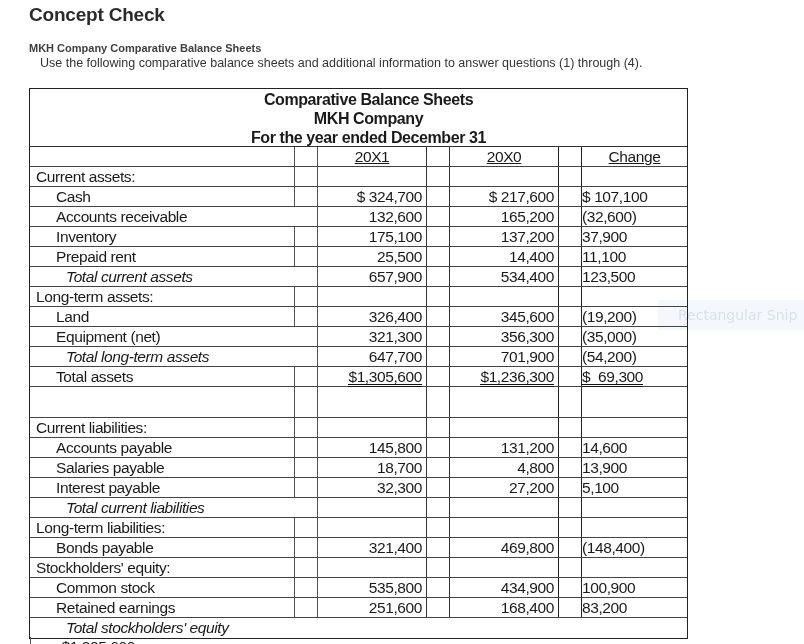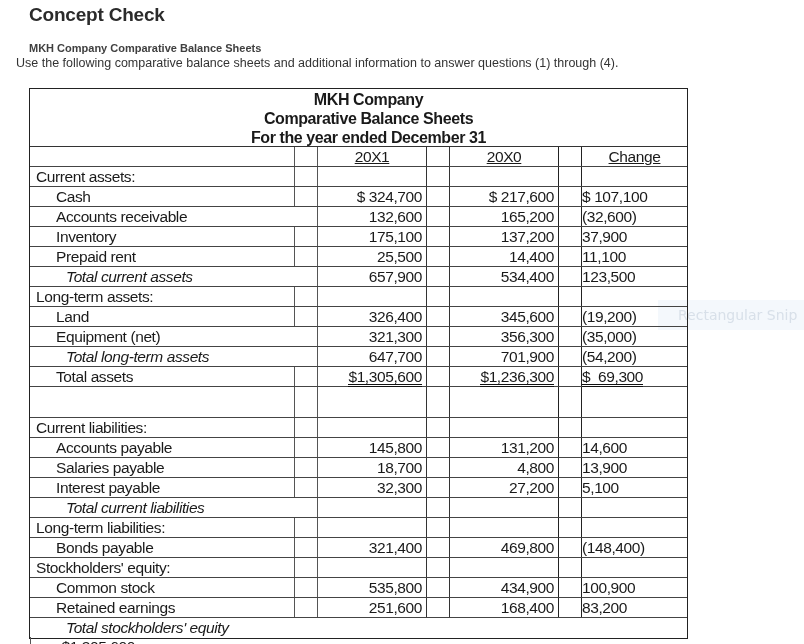--- a/index.html
+++ b/index.html
@@ -27,21 +27,21 @@
     .subtitle {
       position: absolute;
       left: 29px;
       top: 42px;
       font-size: 11px;
       font-weight: bold;
       color: #404040;
     }
     .instructions {
       position: absolute;
-      left: 16px;
+      left: 40px;
       top: 56px;
       font-size: 12.5px;
       color: #333333;
     }
 
     
     .sheet {
       position: absolute;
       left: 29px;
       top: 88px;
@@ -131,22 +131,22 @@
 <div class="page-title">Concept Check</div>
 <div class="subtitle">MKH Company Comparative Balance Sheets</div>
 <div class="instructions">Use the following comparative balance sheets and additional information to answer questions (1) through (4).</div>
 
 <div class="snip-tooltip">
   <span class="snip-tooltip-text">Rectangular Snip</span>
 </div>
 
 <div class="sheet">
   <div class="sheet-header">
+    <div>Comparative Balance Sheets</div>
     <div>MKH Company</div>
-    <div>Comparative Balance Sheets</div>
     <div>For the year ended December 31</div>
   </div>
 
   <div class="row">
     <div class="cell c-label"></div>
     <div class="cell c-sp1"></div>
     <div class="cell c-v1 hdr-col"><span>20X1</span></div>
     <div class="cell c-sp2"></div>
     <div class="cell c-v2 hdr-col"><span>20X0</span></div>
     <div class="cell c-sp3"></div>

